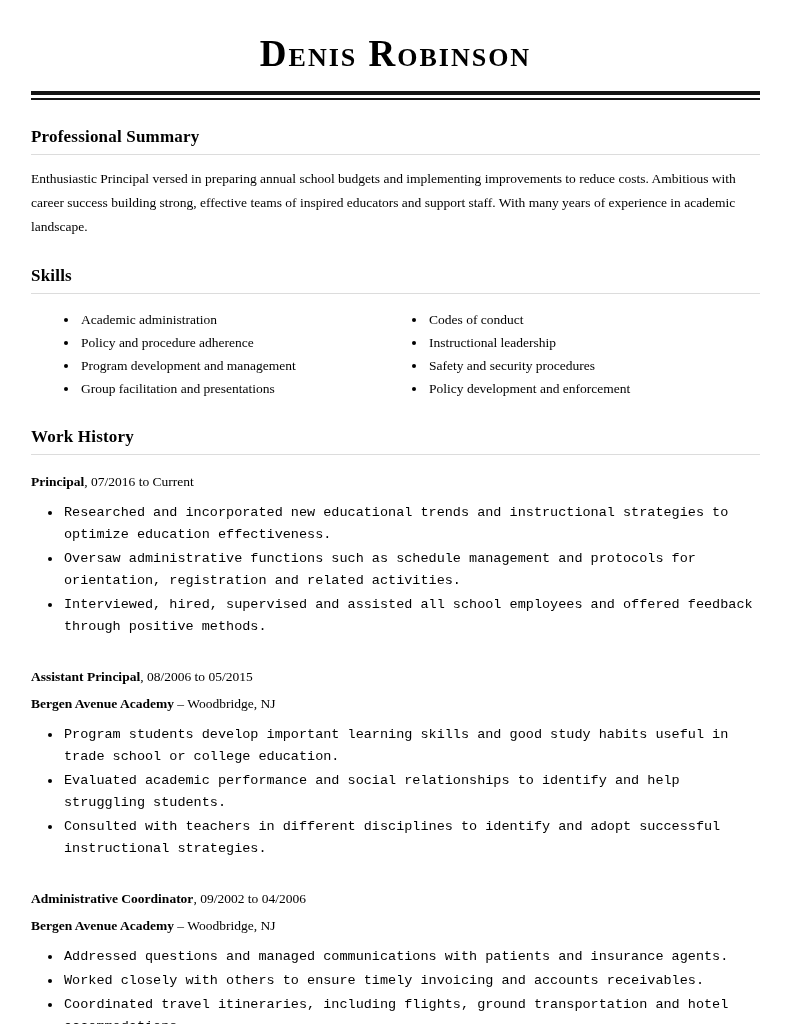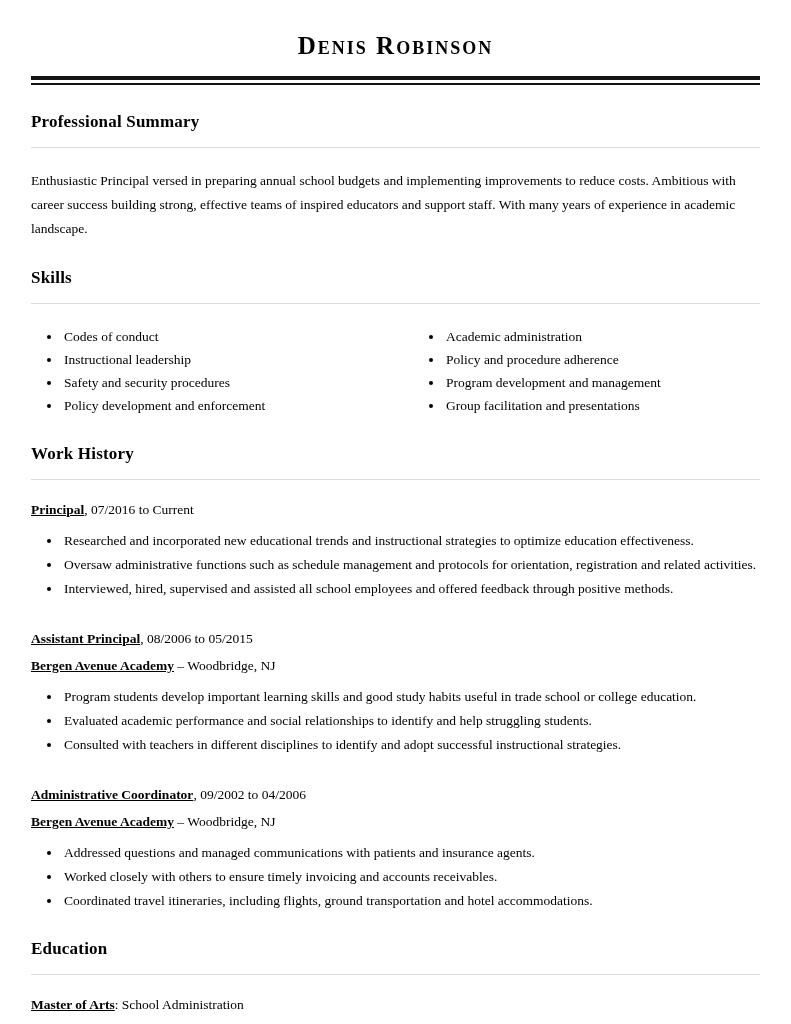--- a/index.html
+++ b/index.html
@@ -12,59 +12,59 @@
     font-family: "Liberation Serif", "DejaVu Serif", serif;
     color: #000000;
     font-size: 13.5px;
     background: #ffffff;
   }
   
   .name {
     margin: 6px 0 16px;
     text-align: center;
     font-variant: small-caps;
-    font-size: 25px;
+    font-size: 37px;
     letter-spacing: 2px;
     font-weight: 700;
   }
   .rule-thick { border: 0; border-top: 4px solid #141414; margin: 0; }
   .rule-thin  { border: 0; border-top: 2px solid #141414; margin: 3px 0 0; }
   .contact {
     text-align: center;
     margin-top: 23px;
     font-size: 13px;
     letter-spacing: 0.2px;
   }
   .sep { font-size: 8px; vertical-align: 2px; margin: 0 7px; }
   
   .sec-h {
     font-size: 17px;
     font-weight: 700;
-    margin: 27px 0 21px;
-    padding-bottom: 15px;
+    margin: 27px 0 12px;
+    padding-bottom: 7px;
     border-bottom: 1px solid #dcdcdc;
     letter-spacing: 0.2px;
   }
   .summary { margin: 2px 0 0; line-height: 24px; }
   
   .skills-grid {
     display: grid;
     grid-template-columns: 365px 1fr;
     margin-top: 14px;
   }
   ul.blist { margin: 0; padding-left: 31px; list-style: disc; }
   ul.blist li { line-height: 23px; padding-left: 2px; }
   .skills-grid ul.col-right { margin-left: 17px; }
   
   .job { margin: 18px 0 30px; }
   .job:last-child { margin-bottom: 2px; }
   .job-line { margin: 0 0 9px; line-height: 18px; }
-  .b { font-weight: 700; text-decoration: underline; }
+  .b { font-weight: 700; }
   ul.job-bullets { margin-top: 11px; }
-  ul.job-bullets li { line-height: 22px; margin-bottom: 2px; }
+  ul.job-bullets li { line-height: 22px; margin-bottom: 2px; font-family: Liberation Mono, monospace; }
   
   .edu-line { margin: 0 0 10px; line-height: 18px; }
   .edu-block { margin-top: 18px; }
 </style>
 </head>
 <body>
 
 <div class="page">
 
   <header>
@@ -74,31 +74,31 @@
   </header>
 
   <section>
     <h2 class="sec-h">Professional Summary</h2>
     <p class="summary">Enthusiastic Principal versed in preparing annual school budgets and implementing improvements to reduce costs. Ambitious with career success building strong, effective teams of inspired educators and support staff. With many years of experience in academic landscape.</p>
   </section>
 
   <section>
     <h2 class="sec-h">Skills</h2>
     <div class="skills-grid">
+      <ul class="blist col-right">
+        <li>Academic administration</li>
+        <li>Policy and procedure adherence</li>
+        <li>Program development and management</li>
+        <li>Group facilitation and presentations</li>
+      </ul>
       <ul class="blist col-left">
         <li>Codes of conduct</li>
         <li>Instructional leadership</li>
         <li>Safety and security procedures</li>
         <li>Policy development and enforcement</li>
-      </ul>
-      <ul class="blist col-right">
-        <li>Academic administration</li>
-        <li>Policy and procedure adherence</li>
-        <li>Program development and management</li>
-        <li>Group facilitation and presentations</li>
       </ul>
     </div>
   </section>
 
   <section>
     <h2 class="sec-h">Work History</h2>
 
     <div class="job">
       <p class="job-line"><span class="b">Principal</span><span>, 07/2016 to Current</span></p>
       <ul class="blist job-bullets">

